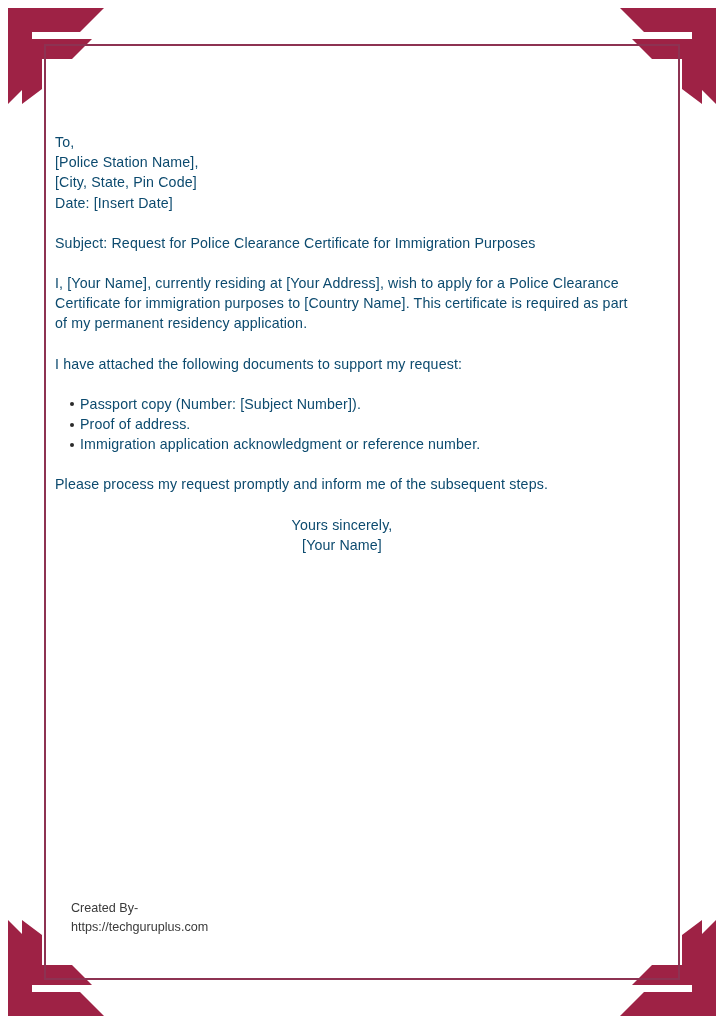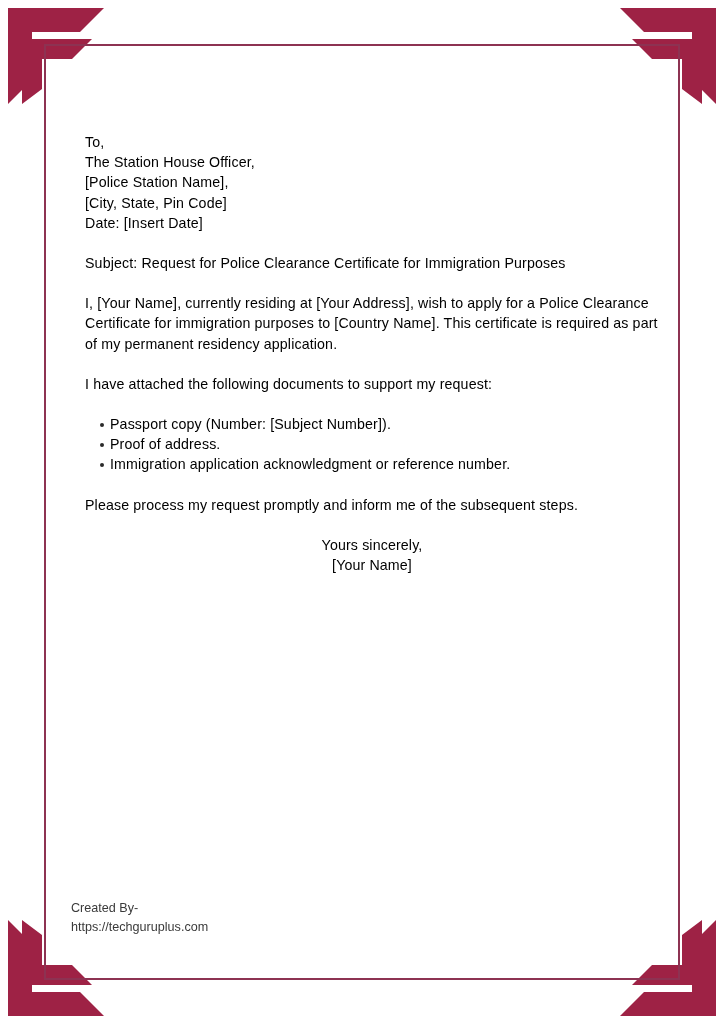--- a/index.html
+++ b/index.html
@@ -43,24 +43,24 @@
   .corner svg { display: block; width: 96px; height: 96px; }
 
   .corner-tl { left: 8px;  top: 8px; }
   .corner-tr { right: 8px; top: 8px;  transform: scaleX(-1); }
   .corner-bl { left: 8px;  bottom: 8px; transform: scaleY(-1); }
   .corner-br { right: 8px; bottom: 8px; transform: scale(-1, -1); }
 
   
   .content {
     position: absolute;
-    left: 85px;
+    left: 55px;
     top: 132px;
     width: 574px;
-    color: #000000;
+    color: #0c4a6e;
     font-size: 14.2px;
     line-height: 20.2px;
     letter-spacing: 0.01em;
   }
 
   .block { margin: 0 0 20px 0; }
   .block:last-child { margin-bottom: 0; text-align: center; }
 
   .line { display: block; white-space: pre-wrap; }
 
@@ -132,21 +132,20 @@
       <path d="M14 31 L84 31 L64 51 L34 51 L34 81 L14 96 Z" fill="#9e2245"></path>
     </svg>
   </div>
 
   <div class="inner-frame"></div>
 
   <div class="content">
 
     <div class="block">
       <span class="line">To,</span>
-      <span class="line">The Station House Officer,</span>
       <span class="line">[Police Station Name],</span>
       <span class="line">[City, State, Pin Code]</span>
       <span class="line">Date: [Insert Date]</span>
     </div>
 
     <p class="para">Subject: Request for Police Clearance Certificate for Immigration Purposes</p>
 
 
     <p class="para">I, [Your Name], currently residing at [Your Address], wish to apply for a Police Clearance Certificate for immigration purposes to [Country Name]. This certificate is required as part of my permanent residency application.</p>
 

